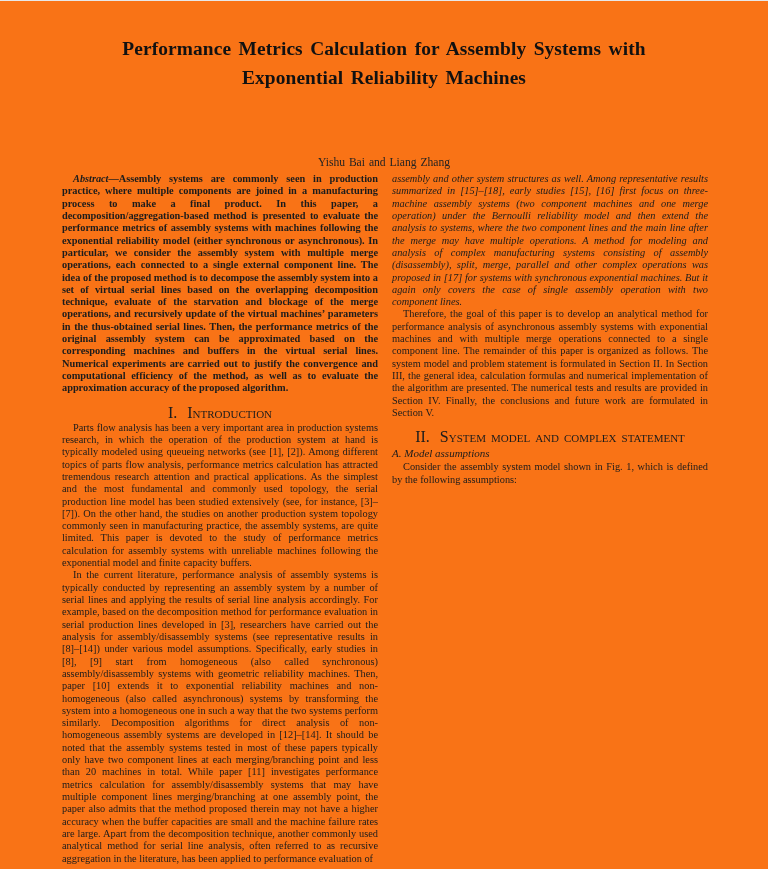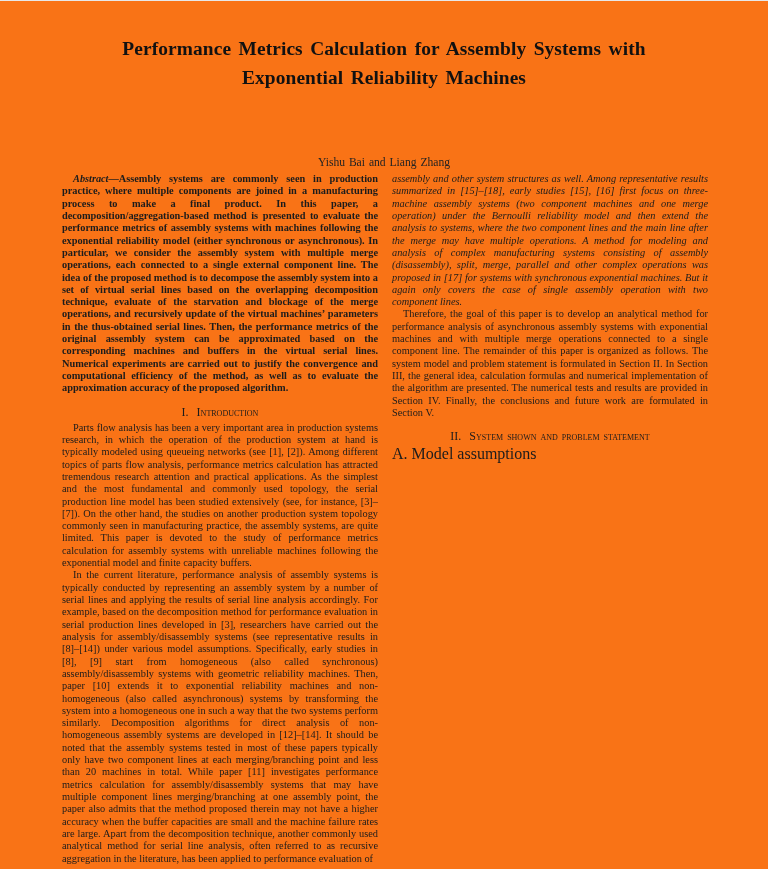--- a/index.html
+++ b/index.html
@@ -75,33 +75,34 @@
   }
   .abstract .lead {
     font-style: italic;
     font-weight: bold;
   }
 
   .sec-head {
     text-align: center;
     text-indent: 0;
     margin: 11px 0 3px 0;
-    font-size: 12px;
+    font-size: 16px;
     font-variant: small-caps;
     line-height: 13px;
     word-spacing: 1px;
     font-family: Liberation Serif, serif;
   }
   .sec-head .numeral {
     font-variant: normal;
   }
   .subsec-head {
     text-indent: 0;
+    font-style: italic;
     margin: 4px 0 1px 0;
-    font-size: 16px;
+    font-size: 11px;
     line-height: 13px;
   }
   .it { }
 </style>
 </head>
 <body>
 
 <div class="page">
 
   <div class="title">Performance Metrics Calculation for Assembly Systems with Exponential Reliability Machines</div>
@@ -115,16 +116,17 @@
     <p class="sec-head"><span class="numeral">I.</span>&nbsp;&nbsp;<span>Introduction</span></p>
 
     <p>Parts flow analysis has been a very important area in production systems research, in which the operation of the production system at hand is typically modeled using queueing networks (see [1], [2]). Among different topics of parts flow analysis, performance metrics calculation has attracted tremendous research attention and practical applications. As the simplest and the most fundamental and commonly used topology, the serial production line model has been studied extensively (see, for instance, [3]–[7]). On the other hand, the studies on another production system topology commonly seen in manufacturing practice, the assembly systems, are quite limited. This paper is devoted to the study of performance metrics calculation for assembly systems with unreliable machines following the exponential model and finite capacity buffers.</p>
 
   <p class="">In the current literature, performance analysis of assembly systems is typically conducted by representing an assembly system by a number of serial lines and applying the results of serial line analysis accordingly. For example, based on the decomposition method for performance evaluation in serial production lines developed in [3], researchers have carried out the analysis for assembly/disassembly systems (see representative results in [8]–[14]) under various model assumptions. Specifically, early studies in [8], [9] start from homogeneous (also called <span class="it">synchronous</span>) assembly/disassembly systems with geometric reliability machines. Then, paper [10] extends it to exponential reliability machines and non-homogeneous (also called <span class="it">asynchronous</span>) systems by transforming the system into a homogeneous one in such a way that the two systems perform similarly. Decomposition algorithms for direct analysis of non-homogeneous assembly systems are developed in [12]–[14]. It should be noted that the assembly systems tested in most of these papers typically only have two component lines at each merging/branching point and less than 20 machines in total. While paper [11] investigates performance metrics calculation for assembly/disassembly systems that may have multiple component lines merging/branching at one assembly point, the paper also admits that the method proposed therein may not have a higher accuracy when the buffer capacities are small and the machine failure rates are large. Apart from the decomposition technique, another commonly used analytical method for serial line analysis, often referred to as <span class="it">recursive aggregation</span> in the literature, has been applied to performance evaluation of </p>
     </div>
 
 <div class="col col-right">
       <p class="noindent" style="text-indent: 0px;">assembly and other system structures as well. Among representative results summarized in [15]–[18], early studies [15], [16] first focus on three-machine assembly systems (two component machines and one merge operation) under the Bernoulli reliability model and then extend the analysis to systems, where the two component lines and the main line after the merge may have multiple operations. A method for modeling and analysis of complex manufacturing systems consisting of assembly (disassembly), split, merge, parallel and other complex operations was proposed in [17] for systems with synchronous exponential machines. But it again only covers the case of single assembly operation with two component lines.</p>
       <p>Therefore, the goal of this paper is to develop an analytical method for performance analysis of asynchronous assembly systems with exponential machines and with multiple merge operations connected to a single component line. The remainder of this paper is organized as follows. The system model and problem statement is formulated in Section II. In Section III, the general idea, calculation formulas and numerical implementation of the algorithm are presented. The numerical tests and results are provided in Section IV. Finally, the conclusions and future work are formulated in Section V.</p>
-      <p class="sec-head"><span class="numeral">II.</span>&nbsp;&nbsp;<span>System shown and problem statement</span></p>
+      <p class="sec-head"><span class="numeral">II.</span>&nbsp;&nbsp;<span>System model and complex statement</span></p>
       <p class="subsec-head">A.  Model assumptions</p>
+      <p>Consider the assembly system model shown in Fig. 1, which is defined by the following assumptions:</p>
     </div>
   </div>
 
 </body></html>

